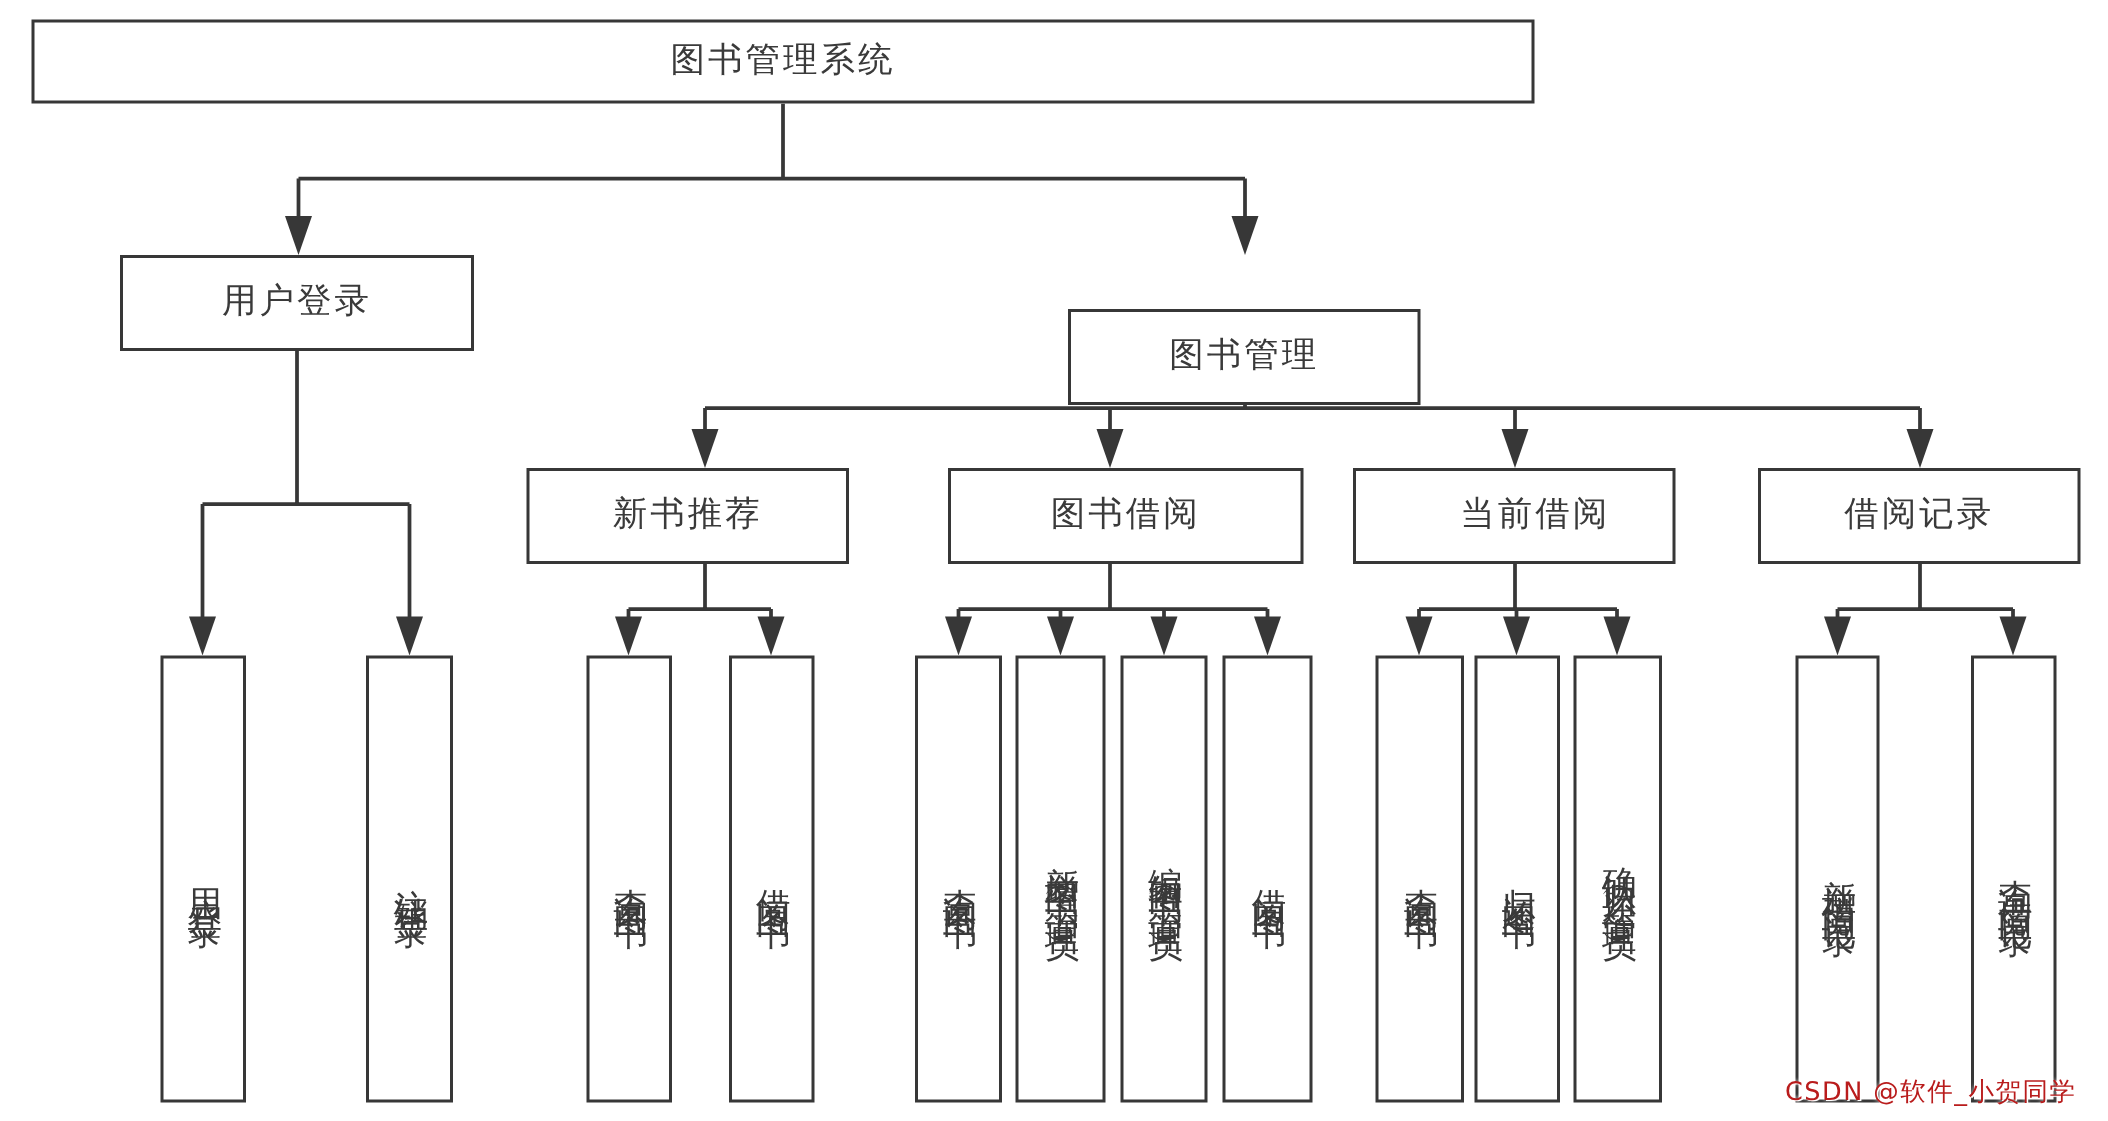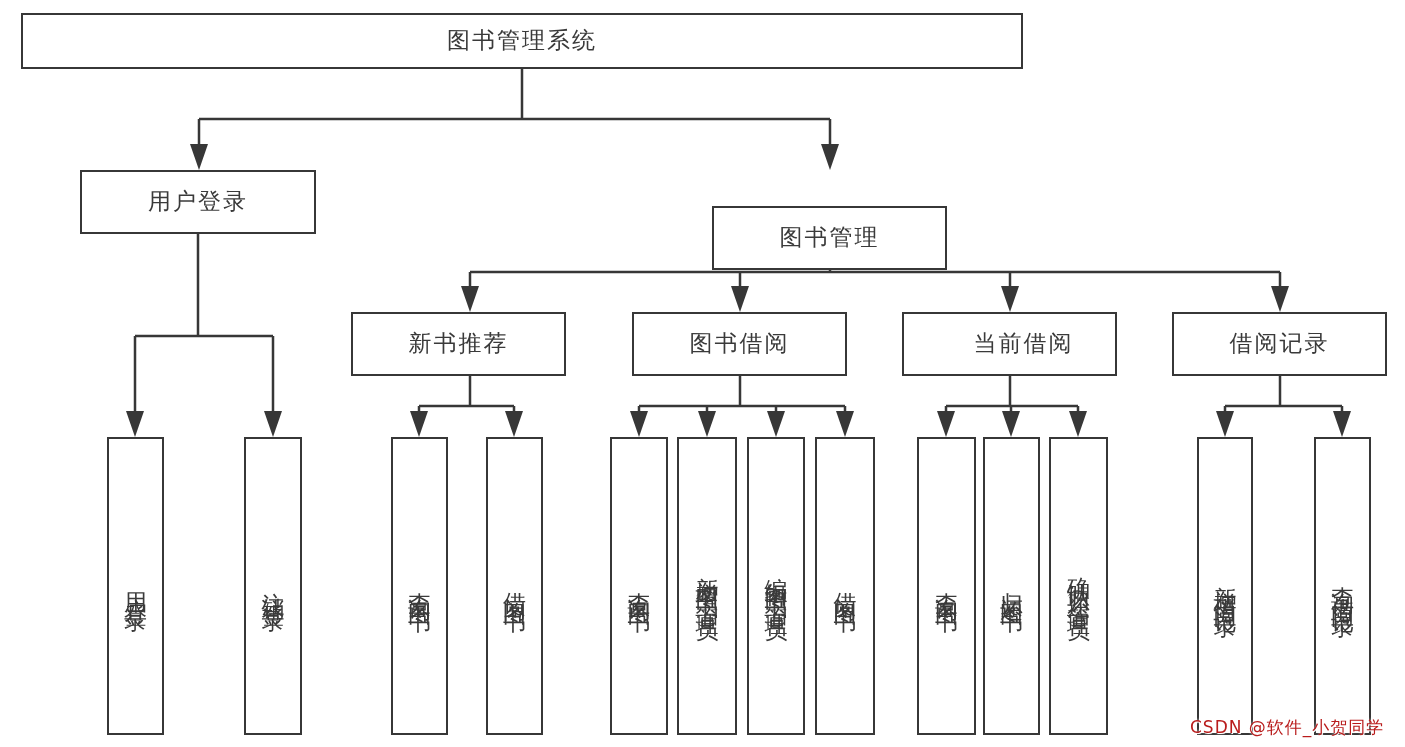--- a/index.html
+++ b/index.html
@@ -102,21 +102,21 @@
   <div class="box" style="left:80px; top:170px; width:236px; height:64px;">
     <span class="h-label">用户登录</span>
   </div>
   <div class="box" style="left:712px; top:170px; width:235px; height:64px;margin-top:36px;">
     <span class="h-label">图书管理</span>
   </div>
 
   <div class="box" style="left:351px; top:312px; width:215px; height:64px;">
     <span class="h-label">新书推荐</span>
   </div>
-  <div class="box" style="left:632px; top:312px; width:215px; height:64px;">
+  <div class="box" style="left:632px; top:312px; width:237px; height:64px;">
     <span class="h-label">图书借阅</span>
   </div>
   <div class="box" style="left:902px; top:312px; width:215px; height:64px;padding-left:28px;">
     <span class="h-label">当前借阅</span>
   </div>
   <div class="box" style="left:1172px; top:312px; width:215px; height:64px;">
     <span class="h-label">借阅记录</span>
   </div>
 
   <div class="box v-box" style="left:107px; top:437px; width:57px; height:298px;">

